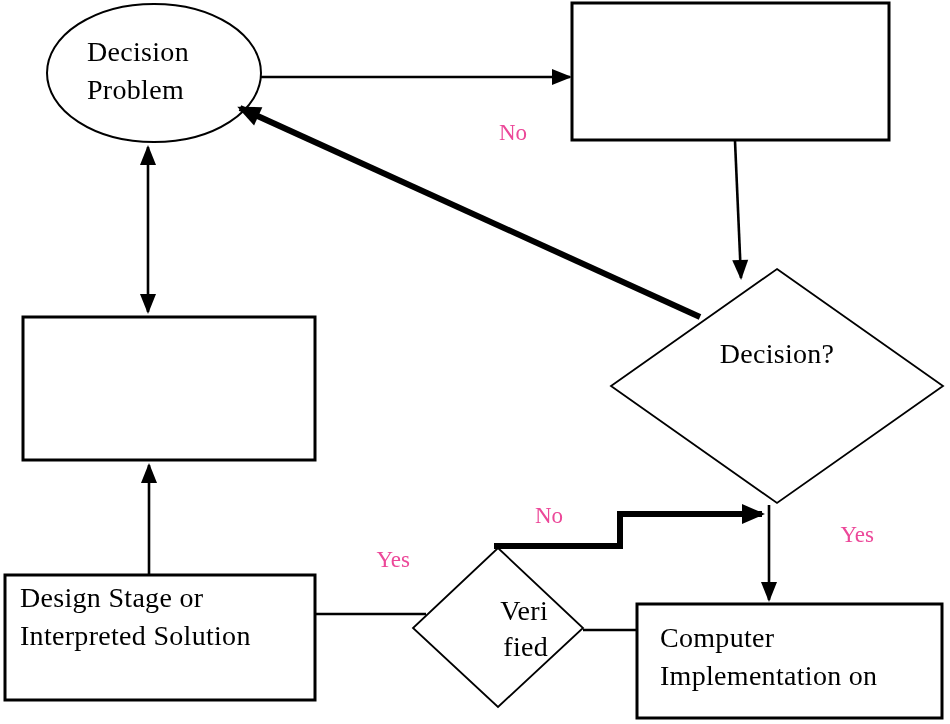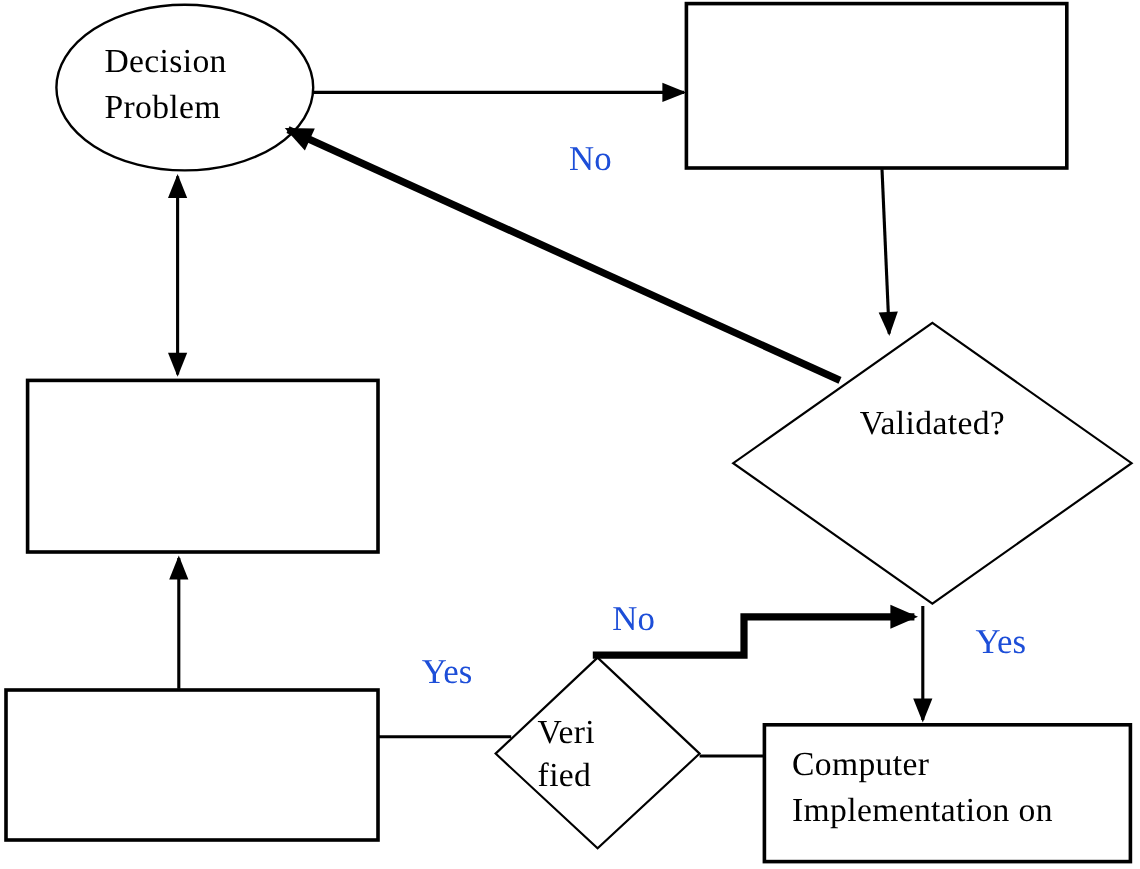--- a/index.html
+++ b/index.html
@@ -24,32 +24,32 @@
   .lbl {
     position: absolute;
     white-space: pre-line;
     font-size: 28px;
     line-height: 38px;
     letter-spacing: 0.3px;
     color: #000000;
   }
   .edge-lbl {
     position: absolute;
-    font-size: 29px;
+    font-size: 23px;
     line-height: 30px;
-    text-align: center;
-    color: #1d4ed8;
+    text-align: right;
+    color: #ec4899;
   }
   
   .lbl-decision   { left: 87px;  top: 33px;  width: 150px; }
   .lbl-analysis   { left: 588px; top: 16px;  width: 295px; line-height: 37px; }
   .lbl-validated  { left: 687px; top: 339px; width: 180px; text-align: center; line-height: 30px; }
   .lbl-control    { left: 45px;  top: 324px; width: 262px; }
   .lbl-design     { left: 20px;  top: 579px; width: 292px; }
-  .lbl-verified   { left: 448px; top: 593px; width: 100px; text-align: left; line-height: 36px; font-family: Liberation Serif, serif; }
+  .lbl-verified   { left: 448px; top: 593px; width: 100px; text-align: right; line-height: 36px; font-family: Liberation Serif, serif; }
   .lbl-computer   { left: 660px; top: 619px; width: 278px; }
   
   .elbl-no-validated  { left: 457px; top: 118px; width: 70px; }
   .elbl-yes-verified  { left: 335px; top: 545px; width: 75px; }
   .elbl-no-verified   { left: 493px; top: 501px; width: 70px; }
   .elbl-yes-validated { left: 794px; top: 520px; width: 80px; }
 
   .shape  { fill: #ffffff; stroke: #000000; }
   .rect-n { stroke-width: 3; }
   .diam-n { stroke-width: 1.8; }
@@ -86,21 +86,23 @@
     <path class="conn" d="M148,147 L148,312" marker-start="url(#ah)" marker-end="url(#ah)"></path>
     <line class="conn" x1="149" y1="574" x2="149" y2="465" marker-end="url(#ah)"></line>
     <line class="conn" x1="315" y1="614" x2="426" y2="614"></line>
     <path class="conn-thick" d="M494,546 L620,546 L620,514 L762,514" marker-end="url(#ahk)"></path>
     <line class="conn" x1="769" y1="505" x2="769" y2="600" marker-end="url(#ah)"></line>
     <line class="conn" x1="583" y1="630" x2="638" y2="630"></line>
   </svg>
 
   <div class="lbl lbl-decision">Decision
 Problem</div>
-  <div class="lbl lbl-validated">Validated?</div>
+  <div class="lbl lbl-validated">Decision?</div>
+  <div class="lbl lbl-design">Design Stage or
+Interpreted Solution</div>
   <div class="lbl lbl-verified">Veri
 fied</div>
   <div class="lbl lbl-computer">Computer
 Implementation on</div>
 
   <div class="edge-lbl elbl-no-validated">No</div>
   <div class="edge-lbl elbl-yes-validated">Yes</div>
   <div class="edge-lbl elbl-no-verified">No</div>
   <div class="edge-lbl elbl-yes-verified">Yes</div>
 

